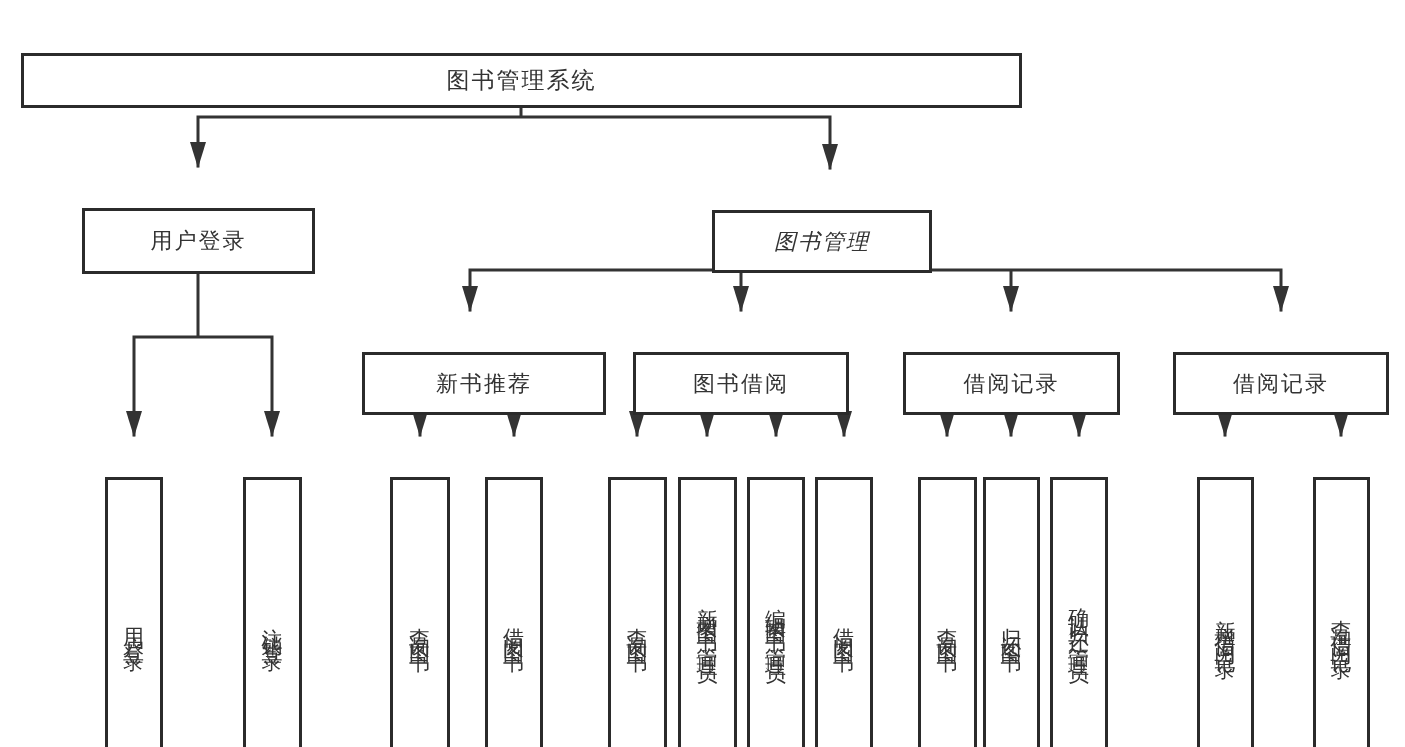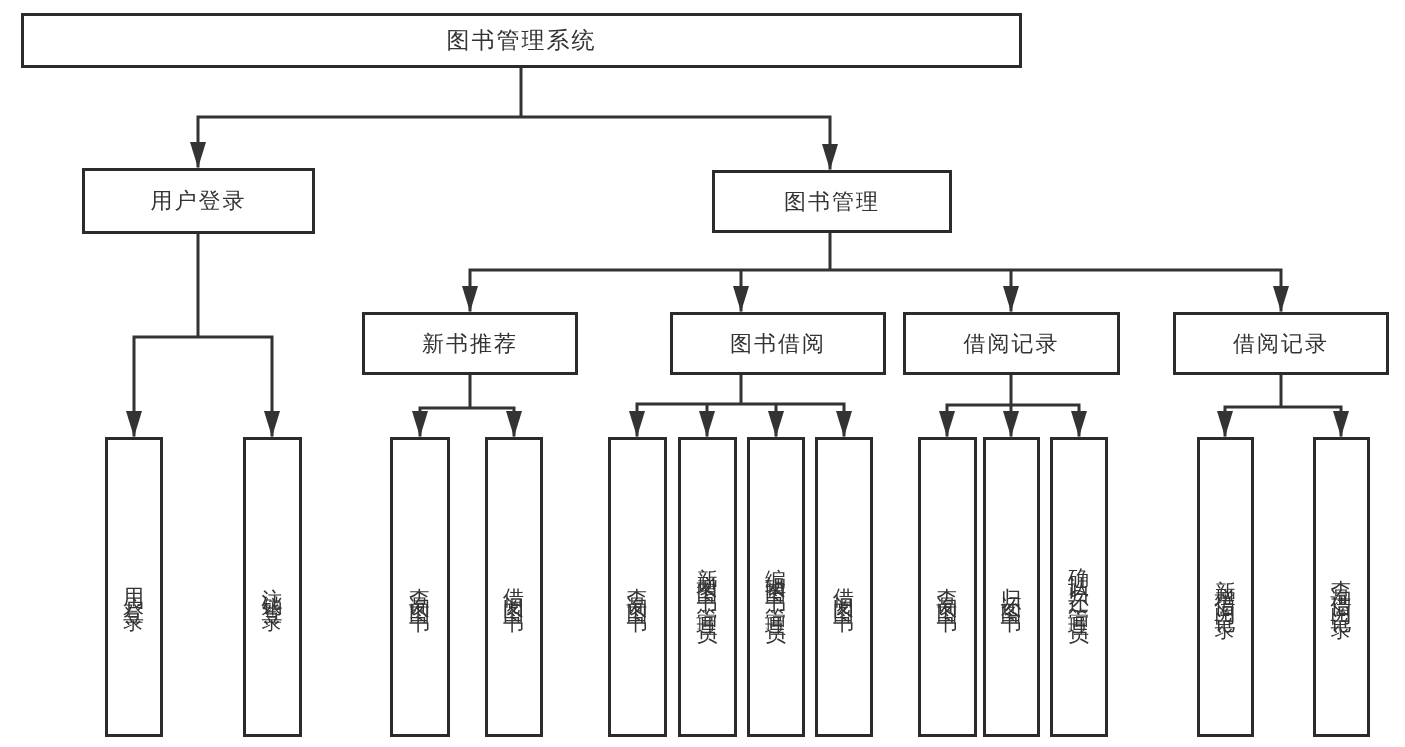--- a/index.html
+++ b/index.html
@@ -2,21 +2,21 @@
 <html><head>
 <meta charset="utf-8">
 <style>
   html,body{margin:0;padding:0;background:#ffffff;}
   body{font-family:"Liberation Sans","DejaVu Sans",sans-serif;}
   #canvas{position:relative;width:1405px;height:747px;background:#ffffff;overflow:hidden;}
   #connectors{position:absolute;left:0;top:0;z-index:1;}
   .node{
     position:absolute;box-sizing:border-box;background:#ffffff;
     border:3px solid #2b2b2b;display:flex;align-items:center;justify-content:center;
-    z-index:2;color:#333333;
+    z-index:2;color:#333333;margin-top:40px;
   }
   .node .hlabel{
     font-size:22px;letter-spacing:2px;color:#333333;white-space:nowrap;
   }
   .root .hlabel{font-size:23px;}
   .leaf{border-width:3px;}
   .leaf .vlabel{
     writing-mode:vertical-rl;text-orientation:mixed;
     font-size:21px;line-height:1;letter-spacing:8px;color:#333333;white-space:nowrap;
   }
@@ -63,28 +63,28 @@
     </g>
   </svg>
 
   <div class="node root" style="left:21px;top:13px;width:1001px;height:55px;">
     <span class="hlabel">图书管理系统</span>
   </div>
 
   <div class="node" style="left:82px;top:168px;width:233px;height:66px;">
     <span class="hlabel">用户登录</span>
   </div>
-  <div class="node" style="left:712px;top:170px;width:240px;height:63px;">
+  <div class="node" style="left:712px;top:170px;width:220px;height:63px;font-style:italic;">
     <span class="hlabel">图书管理</span>
   </div>
 
-  <div class="node" style="left:362px;top:312px;width:216px;height:63px;">
+  <div class="node" style="left:362px;top:312px;width:244px;height:63px;">
     <span class="hlabel">新书推荐</span>
   </div>
-  <div class="node" style="left:670px;top:312px;width:216px;height:63px;">
+  <div class="node" style="left:633px;top:312px;width:216px;height:63px;">
     <span class="hlabel">图书借阅</span>
   </div>
   <div class="node" style="left:903px;top:312px;width:217px;height:63px;">
     <span class="hlabel">借阅记录</span>
   </div>
   <div class="node" style="left:1173px;top:312px;width:216px;height:63px;">
     <span class="hlabel">借阅记录</span>
   </div>
 
   <div class="node leaf" style="left:105px;top:437px;width:58px;height:300px;">

